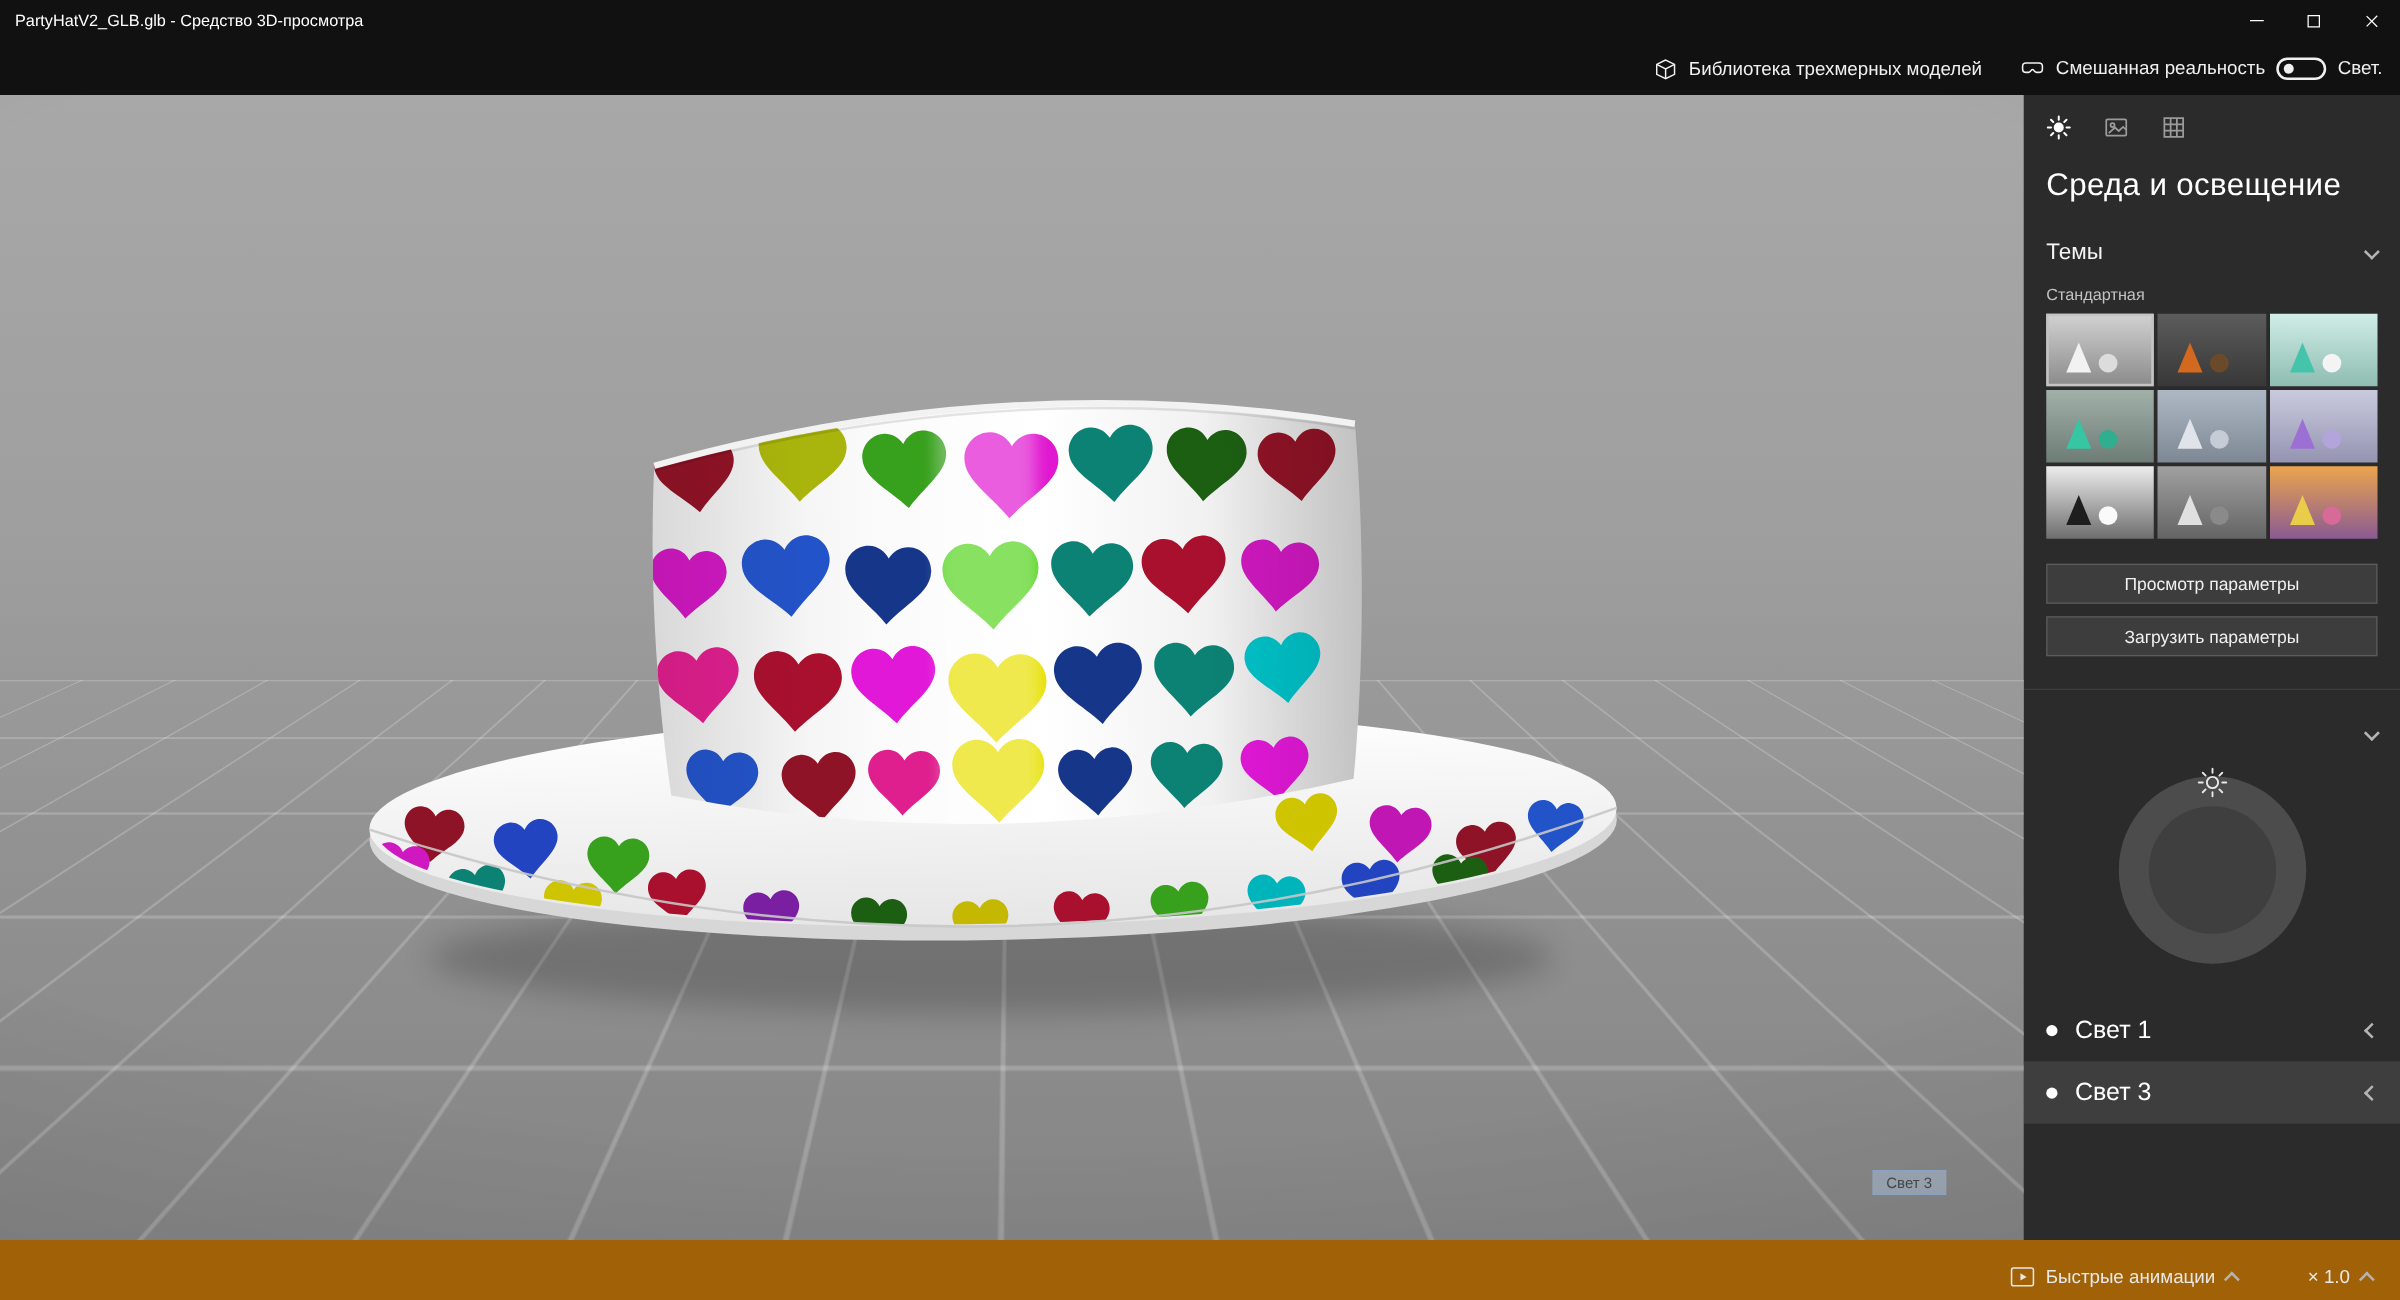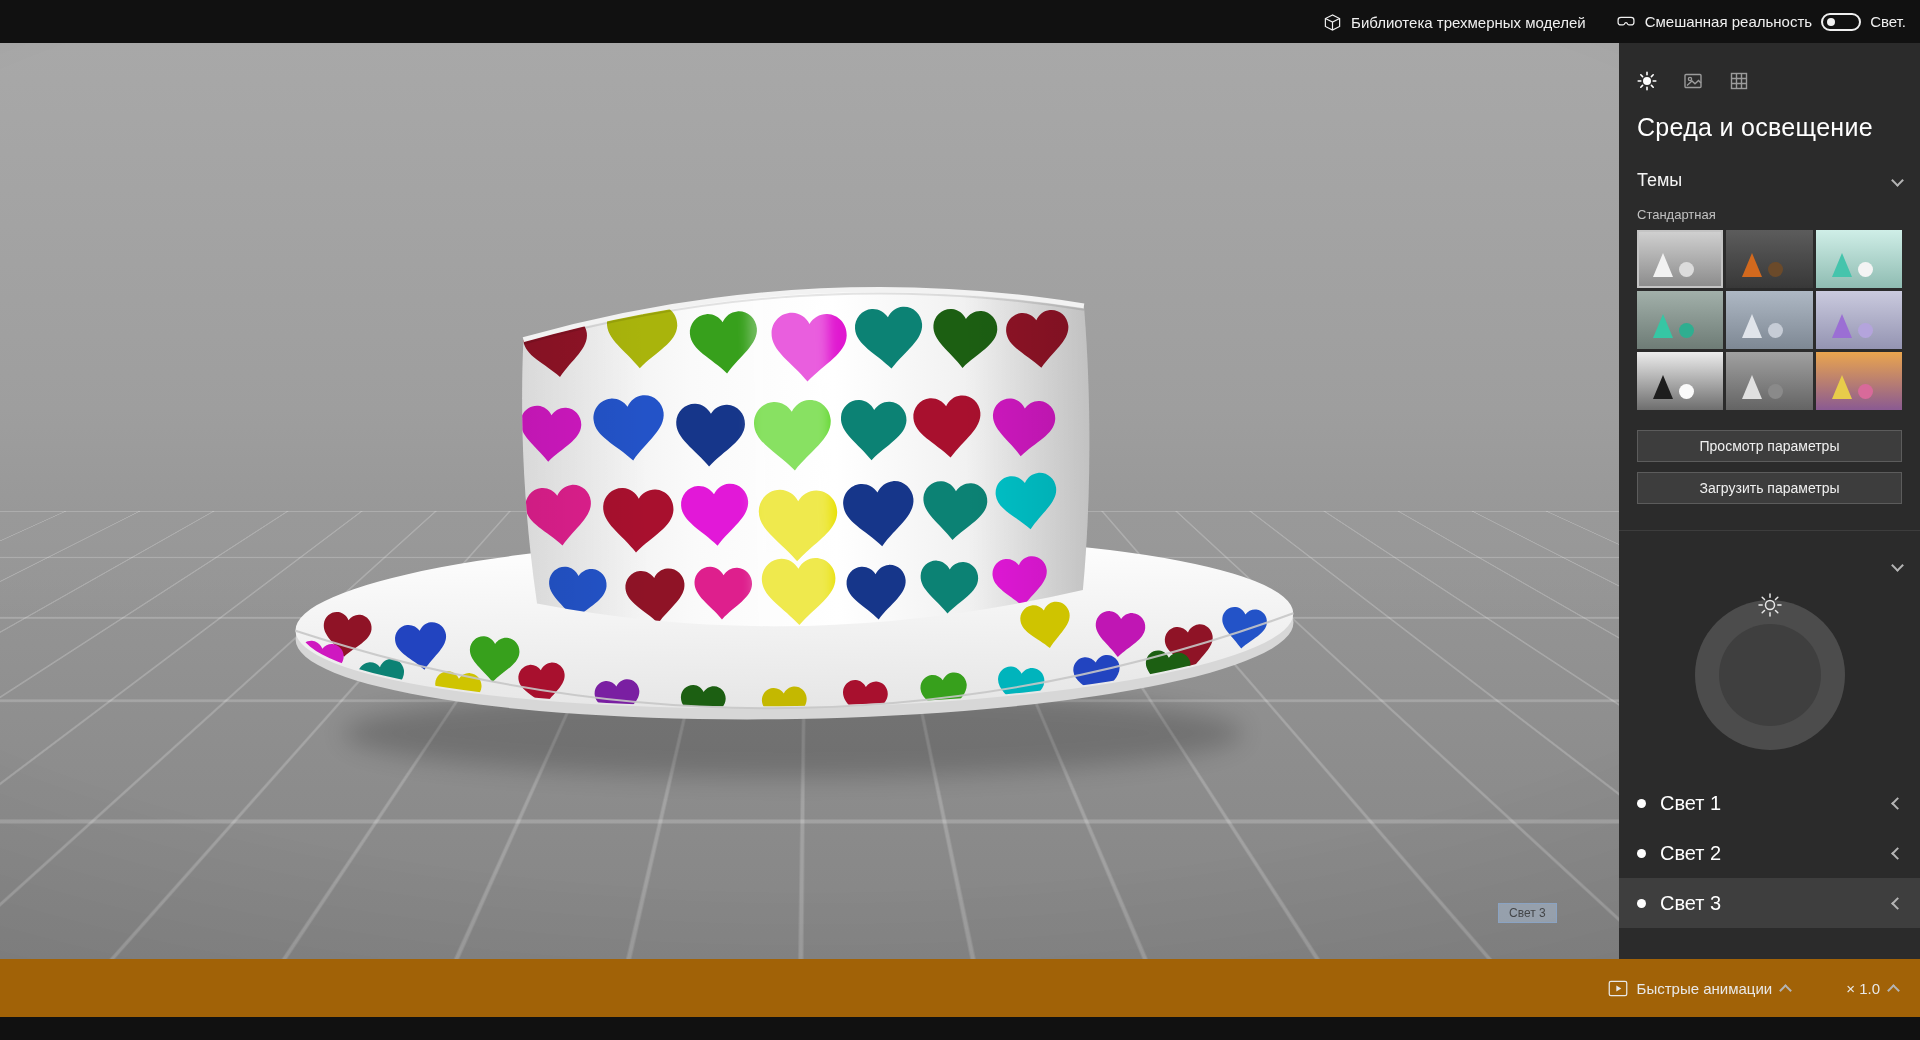--- a/index.html
+++ b/index.html
@@ -40,21 +40,21 @@
     transform:perspective(520px) rotateX(57deg); transform-origin:50% 0; }
   .floor-fade { position:absolute; left:0; right:0; top:468px; height:110px;
     background:linear-gradient(180deg,#999999,rgba(153,153,153,0)); }
   .vignette { position:absolute; inset:0; pointer-events:none;
     background:radial-gradient(ellipse 120% 90% at 50% 40%, rgba(0,0,0,0) 58%, rgba(0,0,0,0.13) 100%); }
   .hat { position:absolute; inset:0; pointer-events:none; }
   .tooltip-ghost { position:absolute; left:1498px; top:860px; padding:2px 10px; font-size:12px;
     background:rgba(180,205,235,0.40); border:1px solid rgba(130,165,215,0.55); color:rgba(45,45,45,0.78); }
 
   
-  .sidebar { width:301px; height:100%; background:#2b2b2b; color:#fff; padding:12px 18px; overflow:hidden; }
+  .sidebar { width:301px; height:100%; background:#2b2b2b; color:#fff; padding:0 18px; overflow:hidden; }
   .tabs { display:flex; gap:26px; padding-top:16px; align-items:center; }
   .tab { cursor:pointer; display:inline-flex; }
   .panel-title { font-size:25px; font-weight:300; margin:22px 0 0; color:#fff; letter-spacing:.3px; }
   .sec-head { display:flex; align-items:center; margin-top:28px; font-size:18px; font-weight:300; color:#f4f4f4; cursor:pointer; }
   .sec-head .chev { margin-left:auto; }
   .sublabel { font-size:13px; color:#c2c2c2; margin-top:16px; }
   .theme-grid { display:grid; grid-template-columns:repeat(3,1fr); gap:3px; margin-top:8px; }
   .thumb { position:relative; height:58px; overflow:hidden; cursor:pointer; }
   .thumb.selected { outline:2px solid #c4c4c4; outline-offset:-2px; }
   .cone { position:absolute; left:16px; bottom:11px; width:0; height:0;
@@ -87,20 +87,34 @@
   
   .bottombar { height:58px; background:#a16207; display:flex; align-items:center; justify-content:flex-end; color:#e8e8e8; padding-right:22px; }
   .anim { display:flex; align-items:center; gap:9px; font-size:15px; margin-right:56px; cursor:pointer; }
   .speed { display:flex; align-items:center; gap:9px; font-size:15px; cursor:pointer; }
 </style>
 </head>
 <body>
 
 <div class="app">
 
+  <div class="titlebar">
+    <span class="title">PartyHatV2_GLB.glb - Средство 3D-просмотра</span>
+    <div class="win-controls">
+      <button class="win-btn">
+          <span class="ic-min"></span>
+        </button>
+      <button class="win-btn">
+          <span class="ic-max"></span>
+        </button>
+      <button class="win-btn">
+          <span class="ic-close"></span>
+        </button>
+    </div>
+  </div>
 
   <div class="menubar">
     <div class="menubar-right">
       <div class="lib">
         <svg width="19" height="19" viewBox="0 0 24 24" fill="none" stroke="#f0f0f0" stroke-width="1.5">
           <path d="M12 2.5 3 7v10l9 4.5 9-4.5V7l-9-4.5z"></path>
             <path d="M3 7l9 4.5L21 7M12 11.5v10"></path>
         </svg>
         <span>Библиотека трехмерных моделей</span>
       </div>
@@ -320,25 +334,20 @@
           <div class="dial-inner"></div>
         </div>
       </div>
 
       <div class="lights">
         <div class="light-row">
           <span class="bullet"></span>
           <span class="light-label">Свет 1</span>
           <span class="chev left"></span>
         </div>
-        <div class="light-row">
-          <span class="bullet"></span>
-          <span class="light-label">Свет 2</span>
-          <span class="chev left"></span>
-        </div>
         <div class="light-row highlight">
           <span class="bullet"></span>
           <span class="light-label">Свет 3</span>
           <span class="chev left"></span>
         </div>
       </div>
     </aside>
   </div>
 
   <div class="bottombar">

